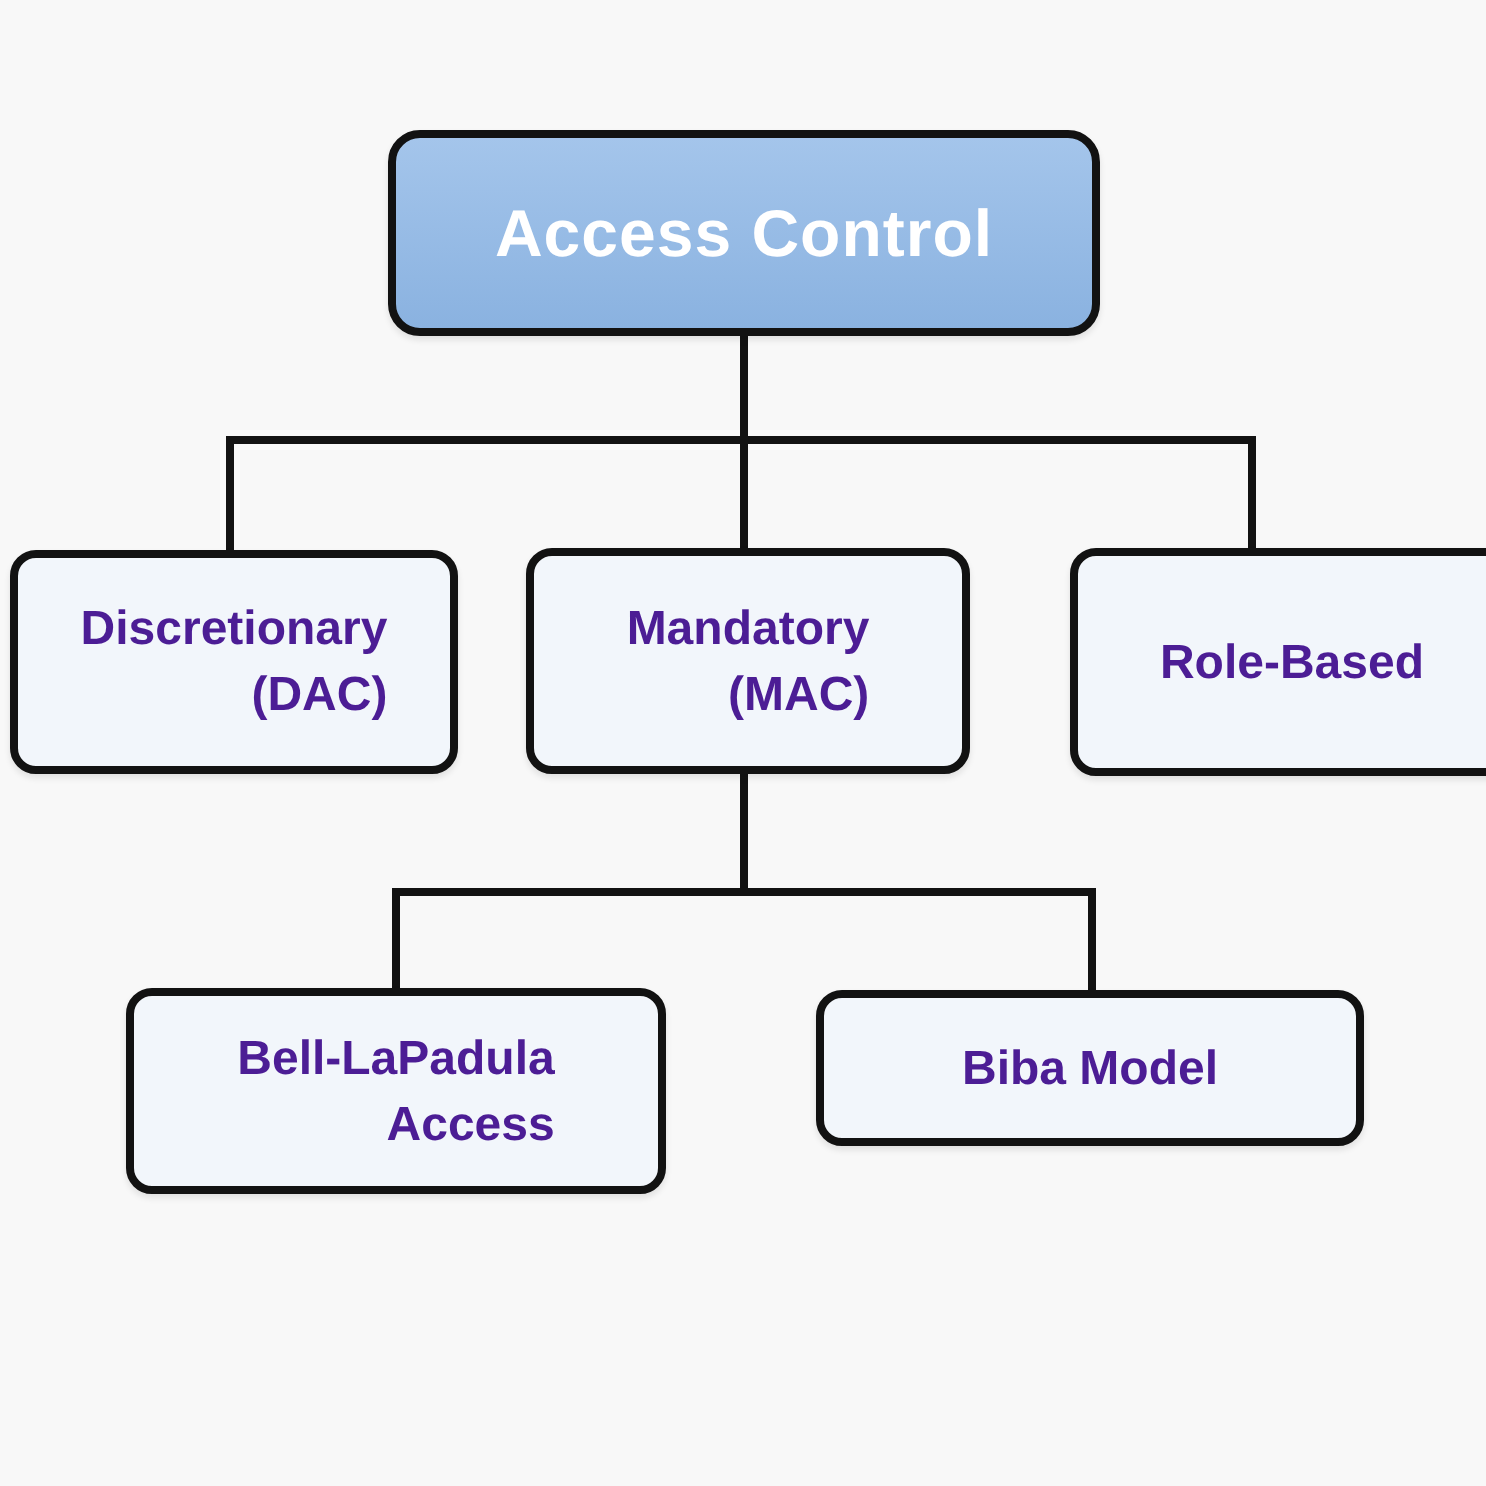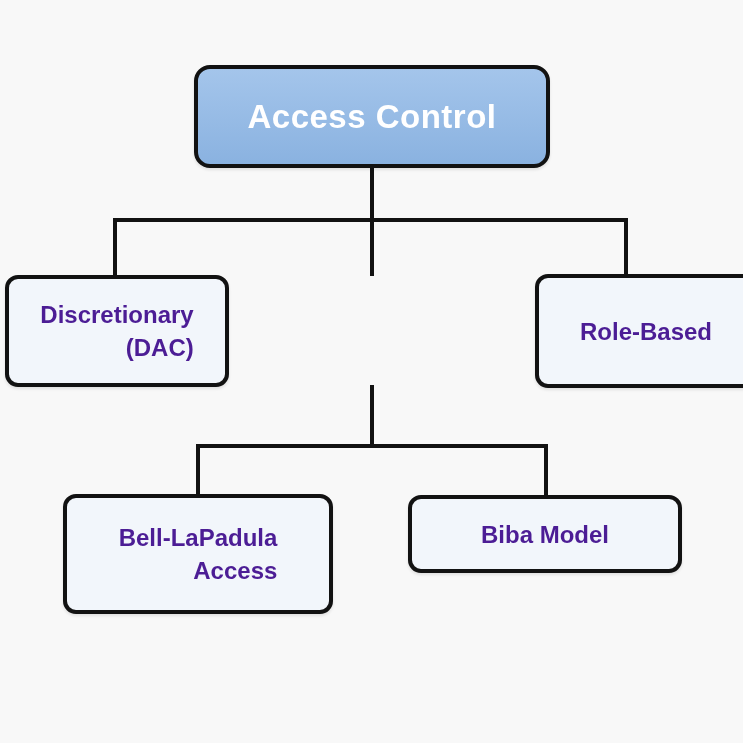--- a/index.html
+++ b/index.html
@@ -38,21 +38,21 @@
     border-radius: 13px;
     background: #f2f6fb;
     color: #4c1d95;
     font-size: 24px;
     line-height: 33px;
     text-align: right;
   }
   .node-dac  { left: 5px;   top: 275px; width: 224px; height: 112px; }
   .node-mac  { left: 263px; top: 274px; width: 222px; height: 113px; }
   .node-rbac { left: 513px; top: 274px; width: 222px; height: 114px; margin-left: 22px; }
-  .node-bell { left: 63px;  top: 494px; width: 270px; height: 120px; }
+  .node-bell { left: 63px;  top: 494px; width: 270px; height: 103px; }
   .node-biba { left: 408px; top: 495px; width: 274px; height: 78px;  }
   .conn {
     position: absolute;
     background: #121212;
   }
   .c-root-v  { left: 370px; top: 166px; width: 4px;   height: 110px; }
   .c-h1      { left: 113px; top: 218px; width: 515px; height: 4px;   }
   .c-v-dac   { left: 113px; top: 218px; width: 4px;   height: 59px;  }
   .c-v-rbac  { left: 624px; top: 218px; width: 4px;   height: 58px;  }
   .c-mac-v   { left: 370px; top: 385px; width: 4px;   height: 61px;  }
@@ -78,20 +78,26 @@
     <span>Access Control</span>
   </div>
 
   <div class="node node-child node-dac">
     <div>
       <span>Discretionary</span><br>
       <span>(DAC)</span>
     </div>
   </div>
 
+  <div class="node node-child node-mac">
+    <div>
+      <span>Mandatory</span><br>
+      <span>(MAC)</span>
+    </div>
+  </div>
 
   <div class="node node-child node-rbac">
     <div>
       <span>Role-Based</span><br>
     </div>
   </div>
 
   <div class="node node-child node-bell">
     <div>
       <span>Bell-LaPadula</span><br>

